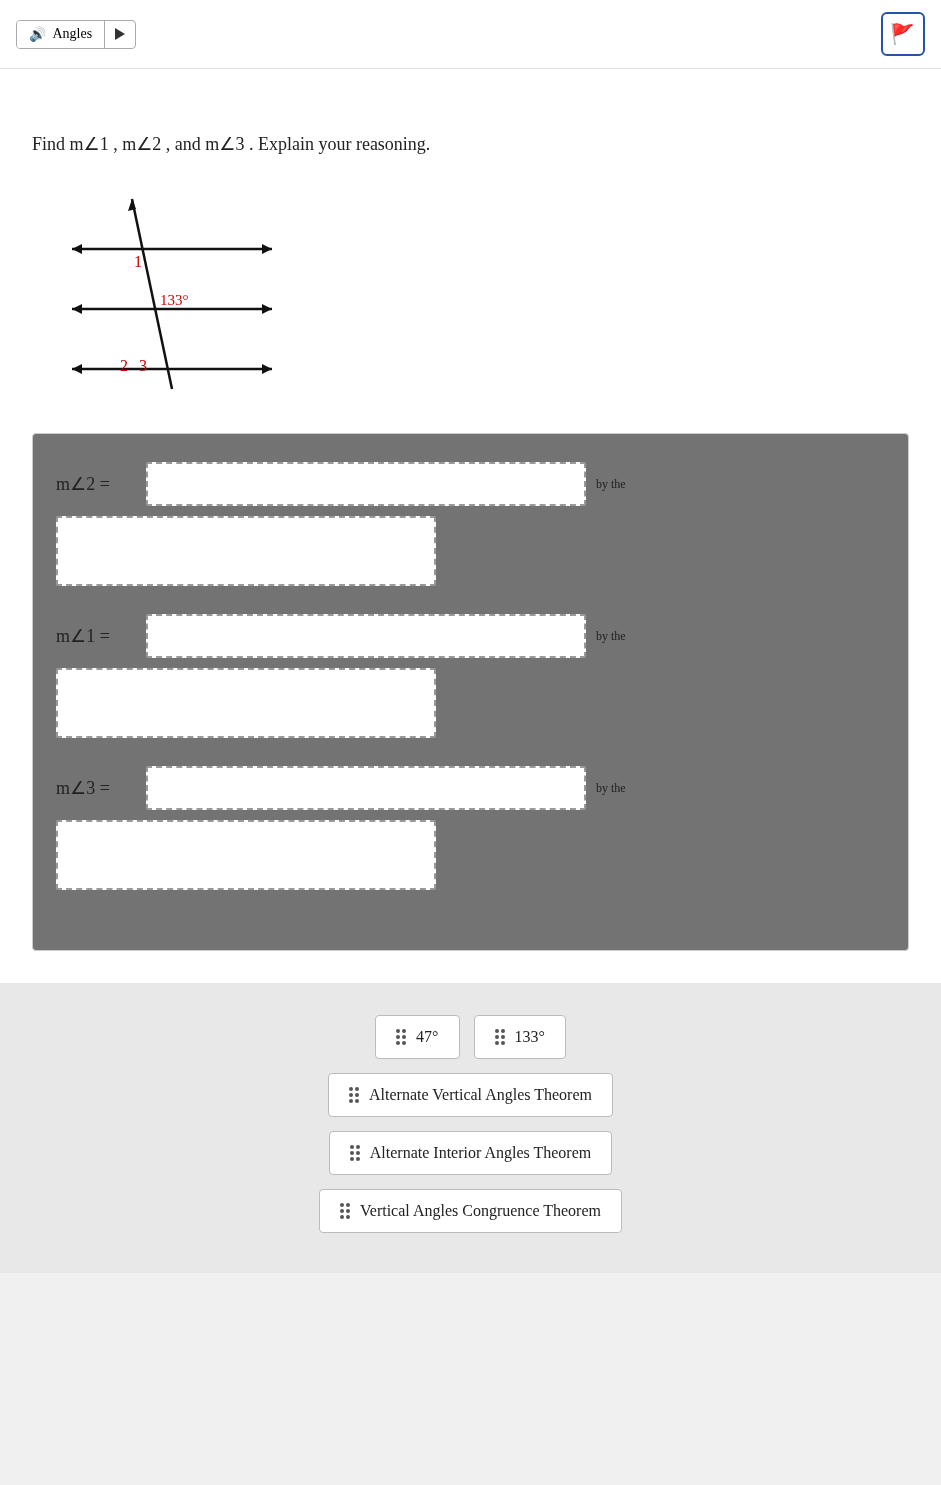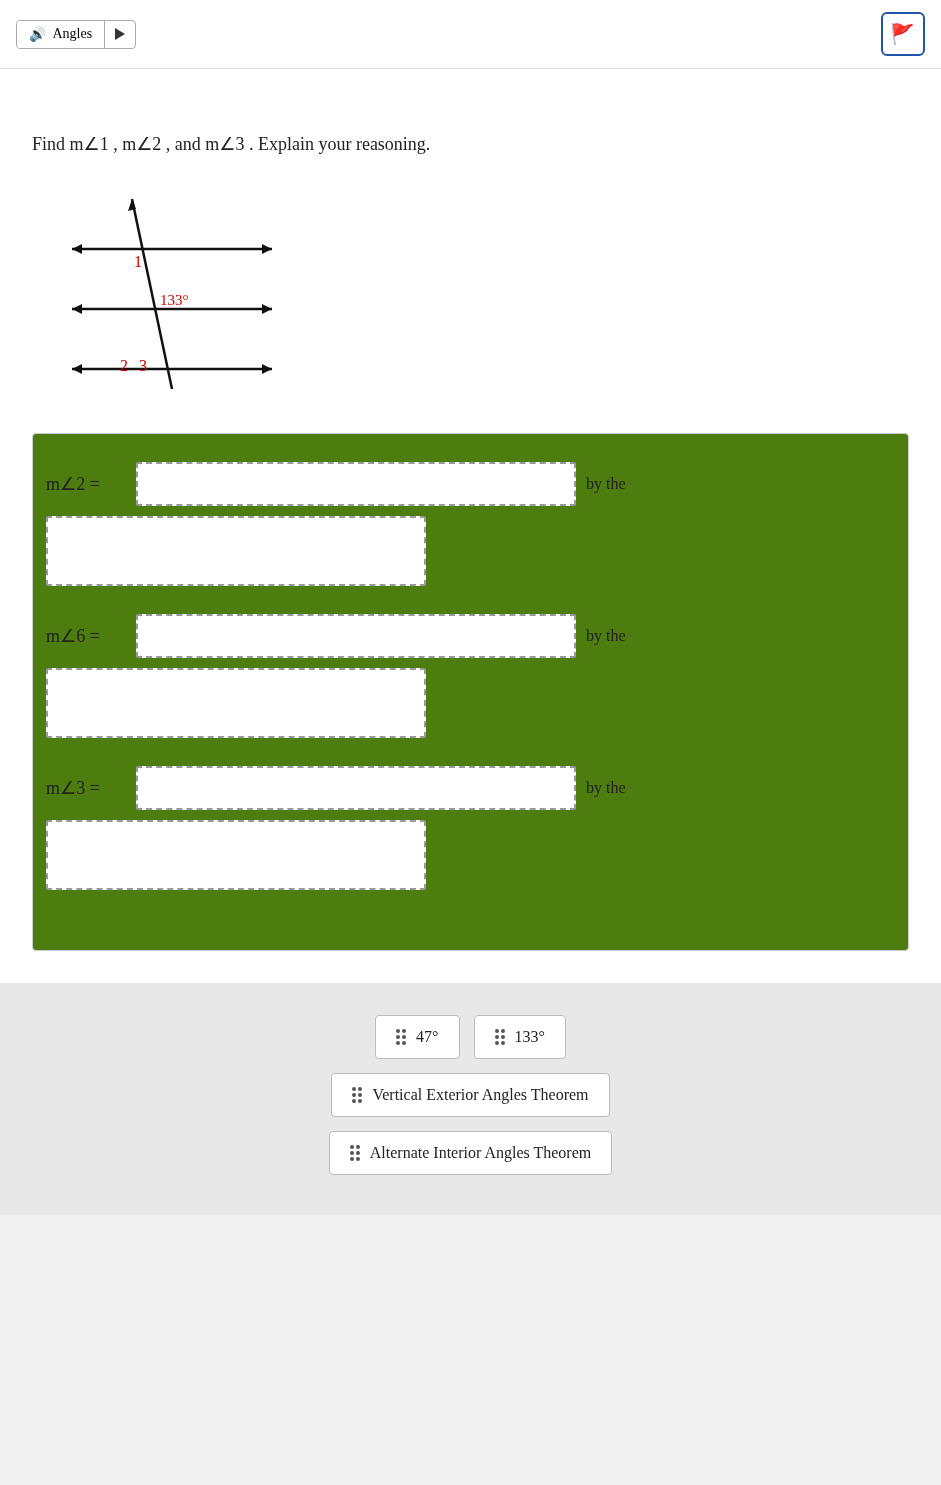--- a/index.html
+++ b/index.html
@@ -69,24 +69,24 @@
       font-size: 18px;
       margin-bottom: 24px;
       color: #222;
       margin-top: 40px;
     }
     .diagram-area {
       margin-bottom: 30px;
       padding-left: 20px;
     }
     .answer-area {
-      background: #4d7c0f;
+      background: #737373;
       border: 1px solid #ccc;
       border-radius: 4px;
-      padding: 28px 13px 32px;
+      padding: 28px 23px 32px;
       margin: 0 0 0 0;
     }
     .answer-row {
       margin-bottom: 28px;
     }
     .answer-inline {
       display: flex;
       align-items: center;
       gap: 10px;
       margin-bottom: 10px;
@@ -107,21 +107,21 @@
     }
     .dashed-box-wide {
       border: 2px dashed #999;
       border-radius: 2px;
       background: #fff;
       min-height: 70px;
       width: 380px;
       margin-left: 0;
     }
     .by-the {
-      font-size: 16px;
+      font-size: 12px;
       color: #222;
       white-space: nowrap;
     }
     .drag-bank {
       background: #e8e8e8;
       padding: 32px 20px 40px;
       display: flex;
       flex-direction: column;
       align-items: center;
       gap: 14px;
@@ -233,21 +233,21 @@
       <div class="answer-inline">
         <span class="answer-label">m∠2 =</span>
         <div class="dashed-box"></div>
         <span class="by-the">by the</span>
       </div>
       <div class="dashed-box-wide"></div>
     </div>
 
     <div class="answer-row">
       <div class="answer-inline">
-        <span class="answer-label">m∠6 =</span>
+        <span class="answer-label">m∠1 =</span>
         <div class="dashed-box"></div>
         <span class="by-the">by the</span>
       </div>
       <div class="dashed-box-wide"></div>
     </div>
 
     <div class="answer-row">
       <div class="answer-inline">
         <span class="answer-label">m∠3 =</span>
         <div class="dashed-box"></div>
@@ -287,29 +287,42 @@
   <div class="drag-row">
     <div class="drag-chip">
       <span class="drag-dots">
         <span class="drag-dot"></span>
           <span class="drag-dot"></span>
         <span class="drag-dot"></span>
           <span class="drag-dot"></span>
         <span class="drag-dot"></span>
           <span class="drag-dot"></span>
       </span>
-      <span>Vertical Exterior Angles Theorem</span>
+      <span>Alternate Vertical Angles Theorem</span>
     </div>
   </div>
   <div class="drag-row">
     <div class="drag-chip">
       <span class="drag-dots">
         <span class="drag-dot"></span>
           <span class="drag-dot"></span>
         <span class="drag-dot"></span>
           <span class="drag-dot"></span>
         <span class="drag-dot"></span>
           <span class="drag-dot"></span>
       </span>
       <span>Alternate Interior Angles Theorem</span>
     </div>
   </div>
+  <div class="drag-row">
+    <div class="drag-chip">
+      <span class="drag-dots">
+        <span class="drag-dot"></span>
+          <span class="drag-dot"></span>
+        <span class="drag-dot"></span>
+          <span class="drag-dot"></span>
+        <span class="drag-dot"></span>
+          <span class="drag-dot"></span>
+      </span>
+      <span>Vertical Angles Congruence Theorem</span>
+    </div>
+  </div>
 </div>
 
 </body></html>

